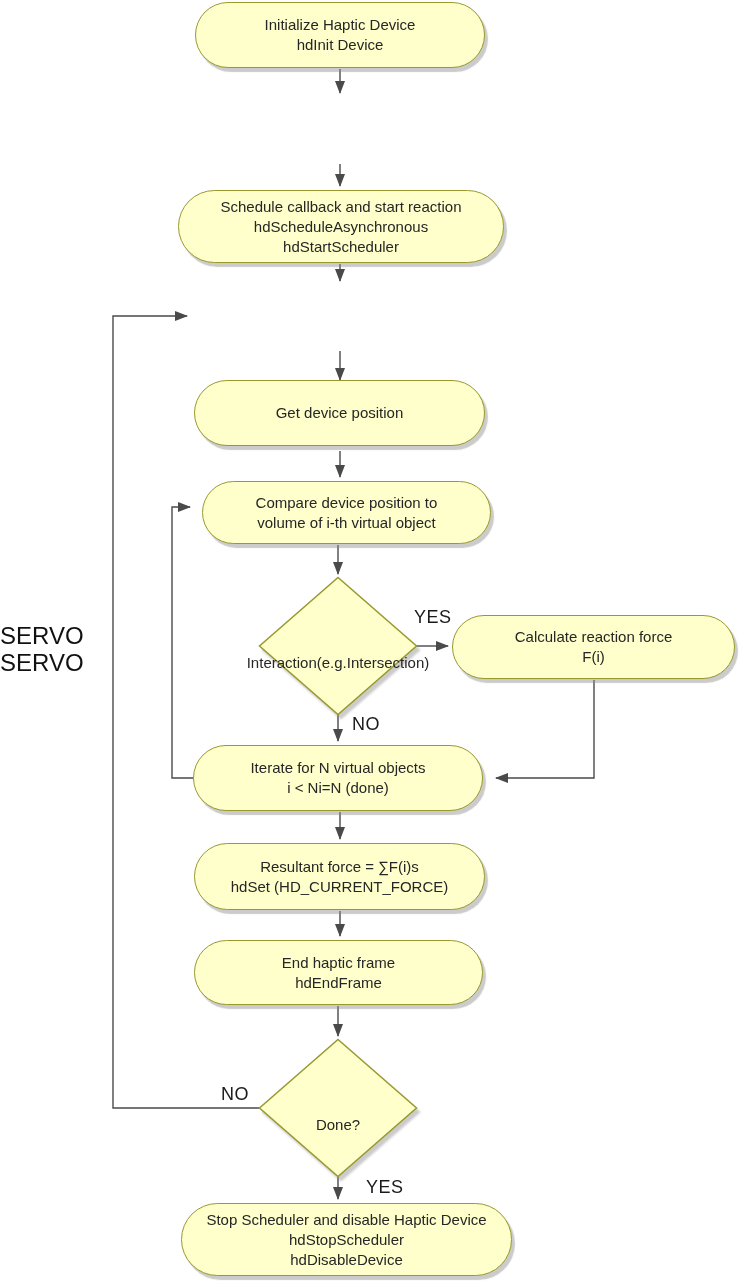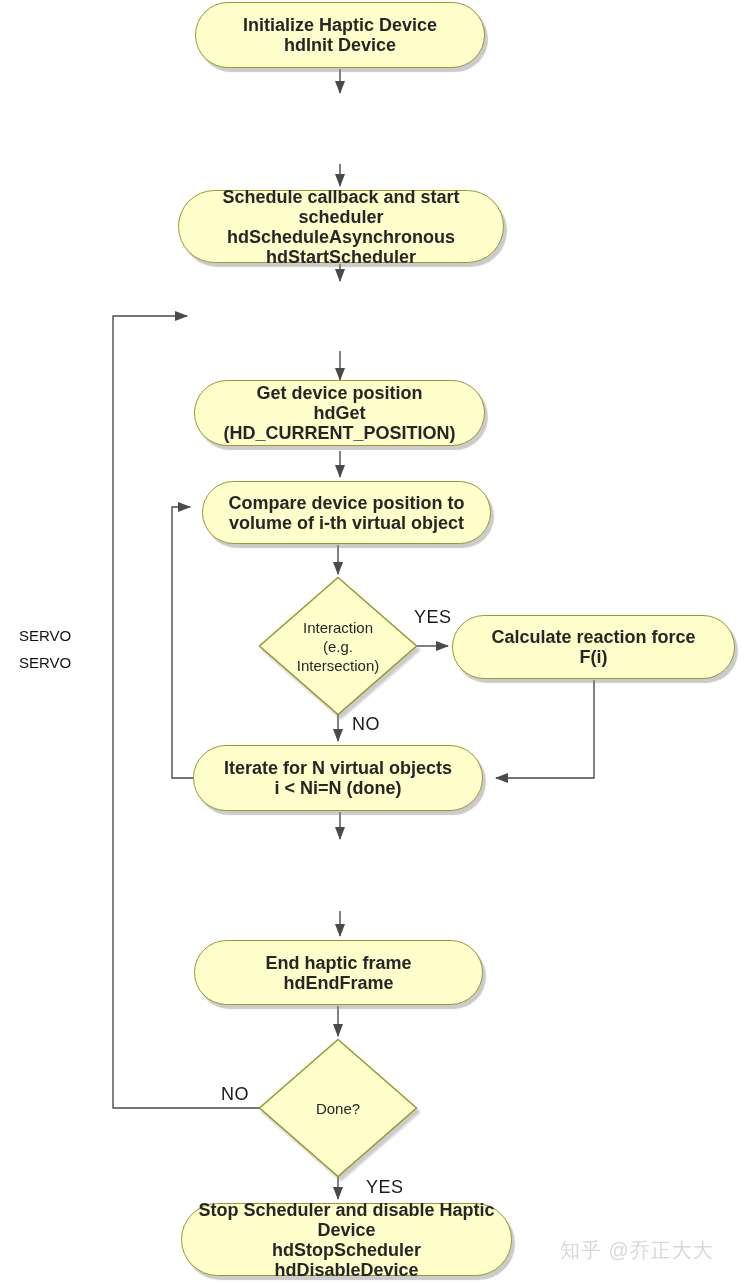--- a/index.html
+++ b/index.html
@@ -8,39 +8,38 @@
     width:744px;height:1283px;
     background:#ffffff;
     font-family:"Liberation Sans","DejaVu Sans",sans-serif;
     overflow:hidden;
   }
   .connectors{position:absolute;left:0;top:0;z-index:1;}
   .node{
     position:absolute;box-sizing:border-box;z-index:2;
     background:#ffffcc;border:1.5px solid #99992e;border-radius:34px;
     display:flex;flex-direction:column;justify-content:center;align-items:center;
-    text-align:center;font-size:18px;line-height:20px;color:#262626;
+    text-align:center;font-size:15px;line-height:20px;color:#262626;
     box-shadow:3px 4px 1px rgba(140,140,140,0.45);
     padding:2px 8px;
-    font-weight:bold;
   }
   .diamond{position:absolute;z-index:2;}
   .diamond svg{display:block;filter:drop-shadow(3px 4px 1px rgba(140,140,140,0.45));}
   .diamond polygon{fill:#ffffcc;stroke:#99992e;stroke-width:1.5;}
   .dlabel{
-    position:absolute;left:0;top:0;width:100%;height:100%;
-    display:flex;flex-direction:column;justify-content:center;align-items:center;
+    position:absolute;left:0;top:16px;width:100%;height:100%;
+    display:flex;flex-direction:row;justify-content:center;align-items:center;
     text-align:center;font-size:15px;line-height:19px;color:#262626;
   }
   .edge-label{
     position:absolute;z-index:3;font-size:18px;color:#1a1a1a;letter-spacing:0.5px;
   }
   .servo-label{
     position:absolute;z-index:3;left:0px;top:622px;width:90px;
-    text-align:center;font-size:15px;line-height:27px;color:#111111;
+    text-align:left;font-size:24px;line-height:27px;color:#111111;
   }
   .watermark{
     position:absolute;z-index:3;left:560px;top:1237px;
     font-size:20px;color:#d8d8d8;letter-spacing:1px;
     text-shadow:1px 1px 0 #ffffff;
   }
 </style>
 </head>
 <body>
 
@@ -71,29 +70,28 @@
     </g>
   </svg>
 
   <div class="node" style="left:195px;top:2px;width:290px;height:66px">
     <div>Initialize Haptic Device</div>
     <div>hdInit Device</div>
   </div>
 
 
   <div class="node" style="left:178px;top:190px;width:326px;height:73px;border-radius:38px">
-    <div>Schedule callback and start scheduler</div>
+    <div>Schedule callback and start reaction</div>
     <div>hdScheduleAsynchronous</div>
     <div>hdStartScheduler</div>
   </div>
 
 
   <div class="node" style="left:194px;top:380px;width:291px;height:66px">
     <div>Get device position</div>
-    <div>hdGet (HD_CURRENT_POSITION)</div>
   </div>
 
   <div class="node" style="left:202px;top:481px;width:289px;height:63px">
     <div>Compare device position to</div>
     <div>volume of i-th virtual object</div>
   </div>
 
   <div class="diamond" style="left:257px;top:576px;width:162px;height:140px">
     <svg width="162" height="140" viewBox="0 0 162 140">
       <polygon points="81,1.5 159.5,70 81,138.5 2.5,70"></polygon>
@@ -108,20 +106,24 @@
   <div class="node" style="left:452px;top:615px;width:283px;height:64px">
     <div>Calculate reaction force</div>
     <div>F(i)</div>
   </div>
 
   <div class="node" style="left:193px;top:745px;width:290px;height:66px">
     <div>Iterate for N virtual objects</div>
     <div>i &lt; Ni=N (done)</div>
   </div>
 
+  <div class="node" style="left:194px;top:843px;width:291px;height:67px">
+    <div>Resultant force = ∑F(i)s</div>
+    <div>hdSet (HD_CURRENT_FORCE)</div>
+  </div>
 
   <div class="node" style="left:194px;top:940px;width:289px;height:65px">
     <div>End haptic frame</div>
     <div>hdEndFrame</div>
   </div>
 
   <div class="diamond" style="left:257px;top:1038px;width:162px;height:140px">
     <svg width="162" height="140" viewBox="0 0 162 140">
       <polygon points="81,1.5 159.5,70 81,138.5 2.5,70"></polygon>
     </svg>
@@ -139,15 +141,14 @@
   <div class="edge-label" style="left:414px;top:607px">YES</div>
   <div class="edge-label" style="left:352px;top:714px">NO</div>
   <div class="edge-label" style="left:221px;top:1084px">NO</div>
   <div class="edge-label" style="left:366px;top:1177px">YES</div>
 
   <div class="servo-label">
     <div>SERVO</div>
     <div>SERVO</div>
   </div>
 
-  <div class="watermark">知乎 @乔正大大</div>
 
 </div>
 
 </body></html>

